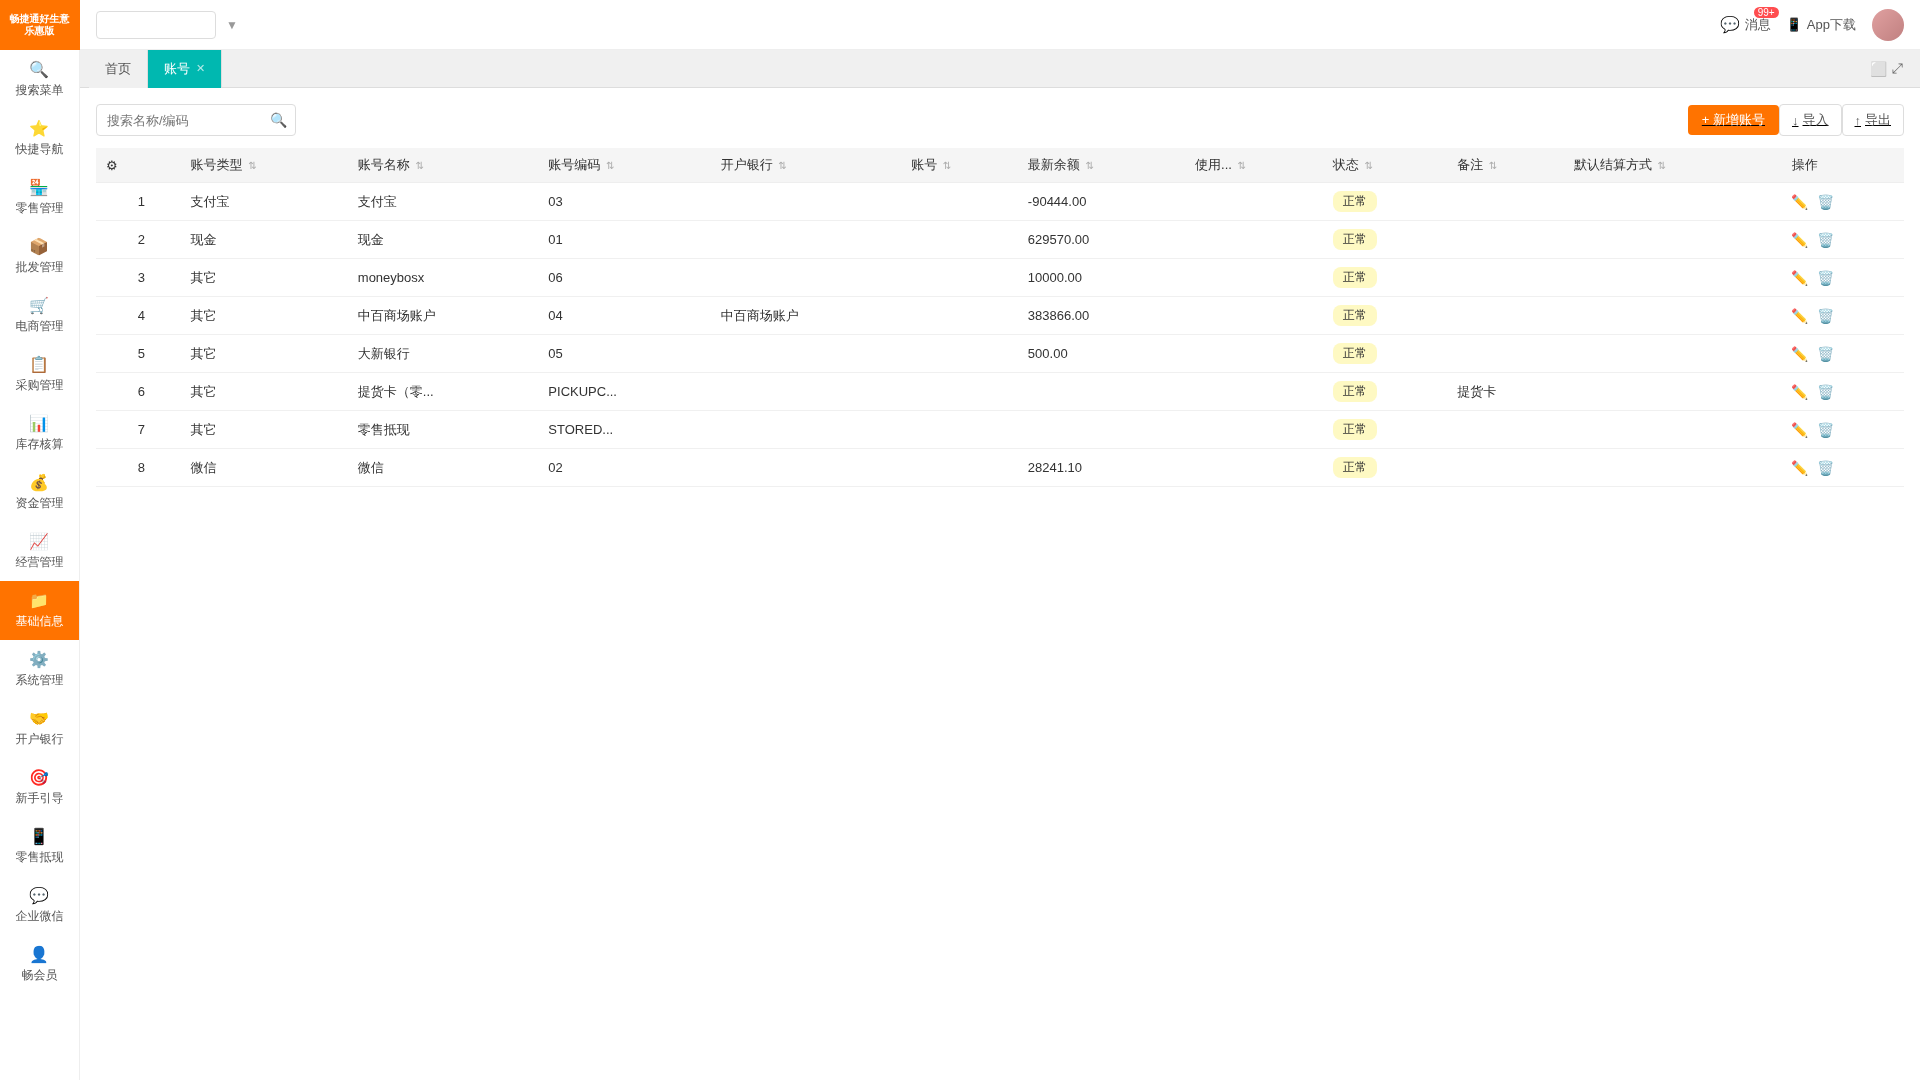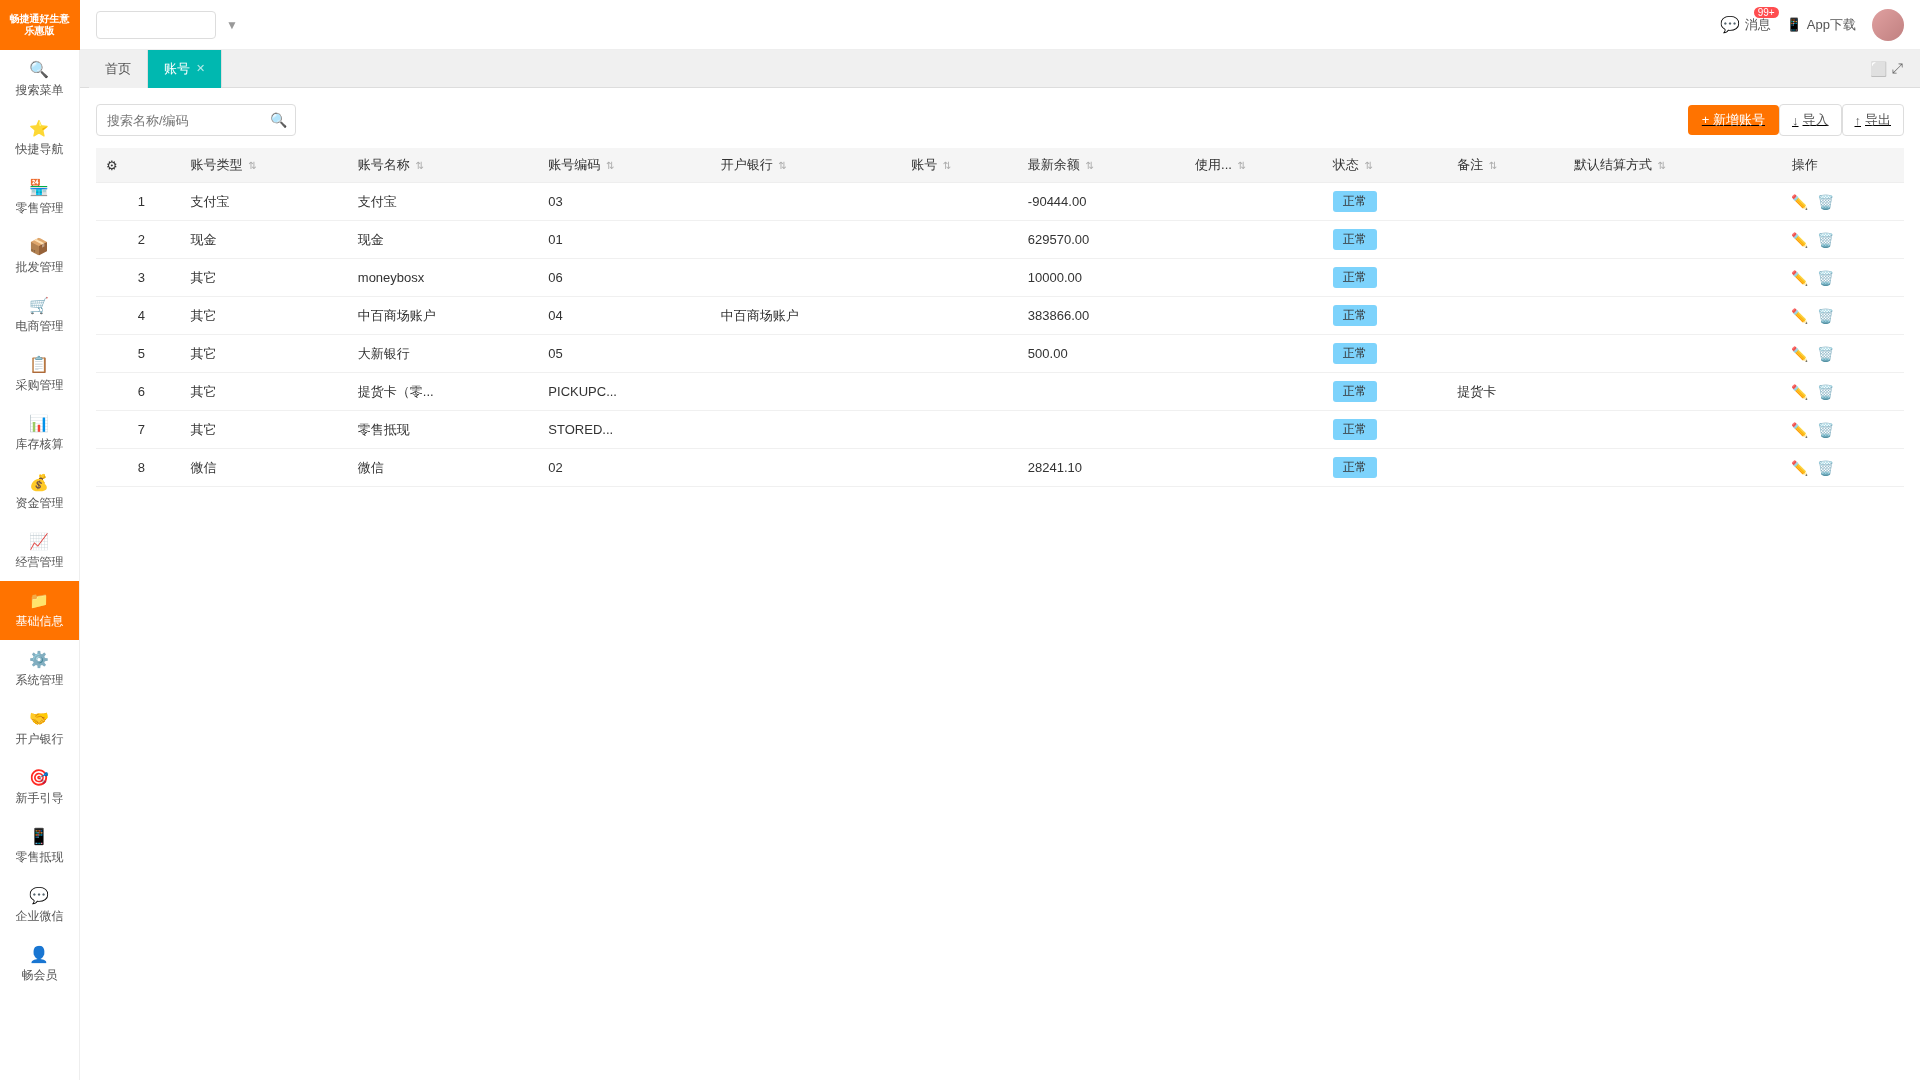--- a/index.html
+++ b/index.html
@@ -202,21 +202,21 @@
       font-size: 13px;
       white-space: nowrap;
     }
     .settings-icon-cell { width: 30px; text-align: center; }
     .status-badge {
       display: inline-block;
       padding: 2px 10px;
       border-radius: 3px;
       font-size: 12px;
     }
-    .status-normal { background: #7dd3fc; color: #333; }
+    .status-normal { background: #fef9c3; color: #333; border-radius: 8px; }
     .action-icons { display: flex; gap: 8px; align-items: center; }
     .action-icon { cursor: pointer; color: #666; font-size: 14px; }
 
     
     .pagination {
       display: flex;
       align-items: center;
       justify-content: flex-end;
       padding: 12px 0 0 0;
       gap: 8px;

